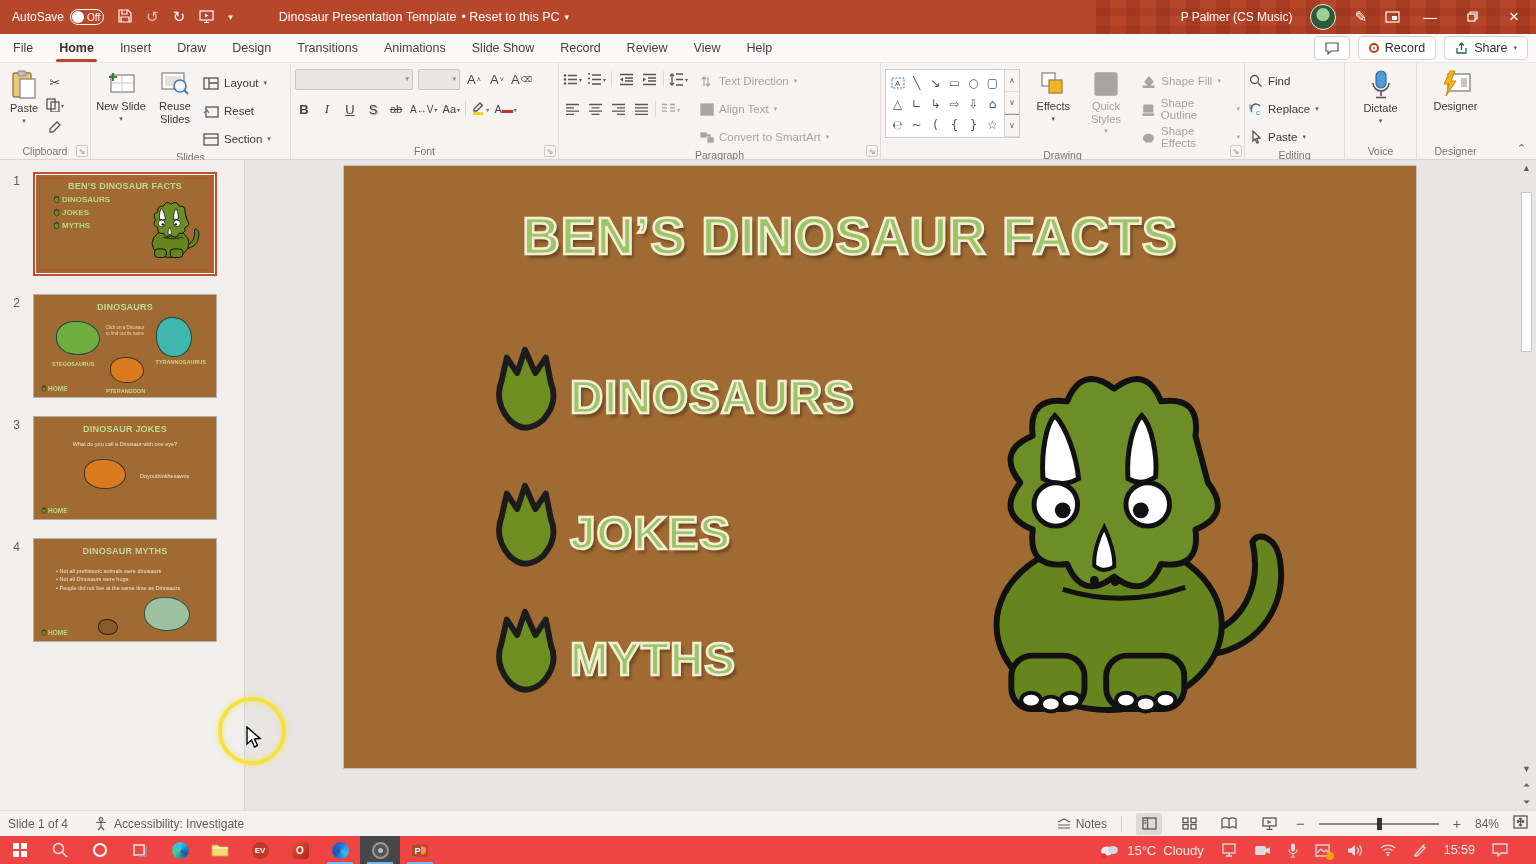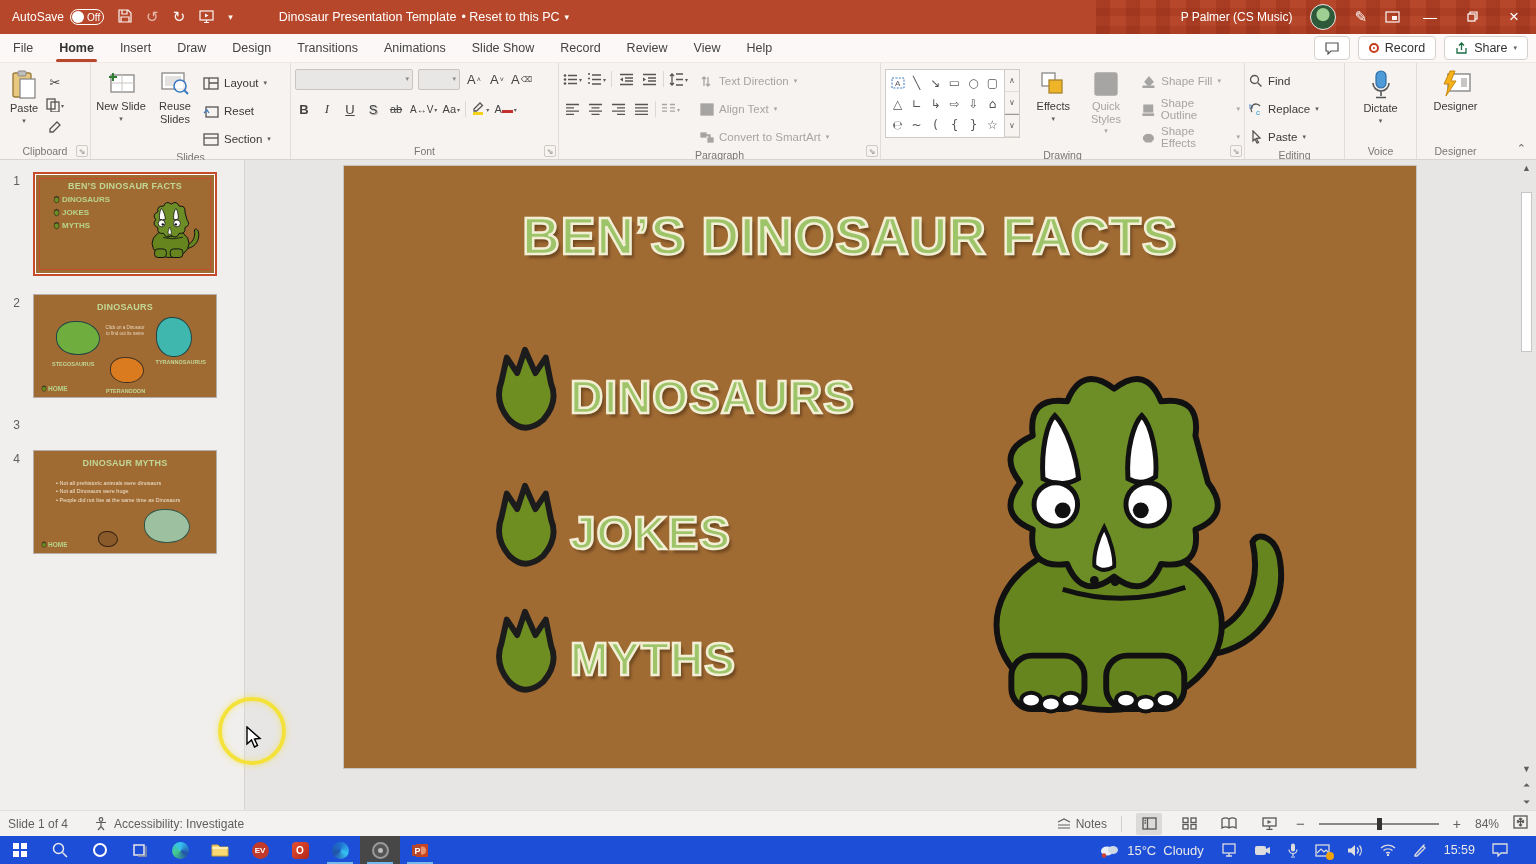--- a/index.html
+++ b/index.html
@@ -99,21 +99,21 @@
   .statusbar { height:26px; background:#f3f2f1; border-top:1px solid #e1dfdd; display:flex; align-items:center; font-size:12px; color:#605e5c; padding:0 8px; }
   .sb-left { display:flex; align-items:center; gap:26px; }
   .sb-right { margin-left:auto; display:flex; align-items:center; gap:14px; }
   .viewbtn { width:26px; height:22px; display:flex; align-items:center; justify-content:center; border-radius:2px; }
   .viewbtn.active { background:#dcdad8; }
   .zoom-track { width:120px; height:2px; background:#8a8886; position:relative; }
   .zoom-handle { position:absolute; left:58px; top:-5px; width:5px; height:12px; background:#333; }
   .sb-sep { width:1px; height:16px; background:#d1cfcd; }
 
   
-  .taskbar { height:28px; background:#1d4ed8; display:flex; align-items:center; color:#e8e8e8; }
+  .taskbar { height:28px; background:#ef4444; display:flex; align-items:center; color:#e8e8e8; }
   .tb-icons { display:flex; height:100%; align-items:center; }
   .tb-slot { width:40px; height:100%; display:flex; align-items:center; justify-content:center; position:relative; }
   .tb-slot.running::after { content:""; position:absolute; bottom:0; left:7px; right:7px; height:2px; background:#76b9ed; }
   .tb-slot.activeapp { background:#474747; }
   .start-grid { width:14px; height:14px; display:grid; grid-template-columns:6px 6px; grid-template-rows:6px 6px; gap:1.5px; }
   .start-grid i { background:#fff; }
   .tb-tray { margin-left:auto; display:flex; align-items:center; gap:17px; padding-right:28px; font-size:13px; }
   .weather { display:flex; align-items:center; gap:7px; }
   .tray-ico svg { display:block; }
   .tb-time { font-size:12.5px; }
@@ -645,20 +645,32 @@
             <svg width="6" height="7" viewBox="0 0 60 70">
               <path d="M30 4 38 22 46 10 50 30 Q56 44 44 58 Q30 70 18 58 Q6 44 12 28 L16 10 24 22 Z" fill="#6e8e21" stroke="#1c1c1c" stroke-width="5"></path>
             </svg>
             <span>HOME</span>
           </div>
       </div>
     </div>
 
     <div class="thumb-row">
       <span class="thumb-num">3</span>
+      <div class="thumb">
+        <div class="mini-title">DINOSAUR JOKES</div>
+        <span class="mini-text" style="left:0; right:0; top:24px; text-align:center">What do you call a Dinosaur with one eye?</span>
+        <div class="blob" style="left:50px; top:42px; width:42px; height:30px; background:#d97b1e; border:1px solid #432;"></div>
+        <span class="mini-text" style="left:106px; top:56px">Doyouthinkhesawus</span>
+        <div class="mini-home">
+            <svg width="6" height="7" viewBox="0 0 60 70">
+              <path d="M30 4 38 22 46 10 50 30 Q56 44 44 58 Q30 70 18 58 Q6 44 12 28 L16 10 24 22 Z" fill="#6e8e21" stroke="#1c1c1c" stroke-width="5"></path>
+            </svg>
+            <span>HOME</span>
+          </div>
+      </div>
     </div>
 
     <div class="thumb-row">
       <span class="thumb-num">4</span>
       <div class="thumb">
         <div class="mini-title">DINOSAUR MYTHS</div>
         <div class="mini-bullets">
           <div>Not all prehistoric animals were dinosaurs</div>
           <div>Not all Dinosaurs were huge</div>
           <div>People did not live at the same time as Dinosaurs</div>

